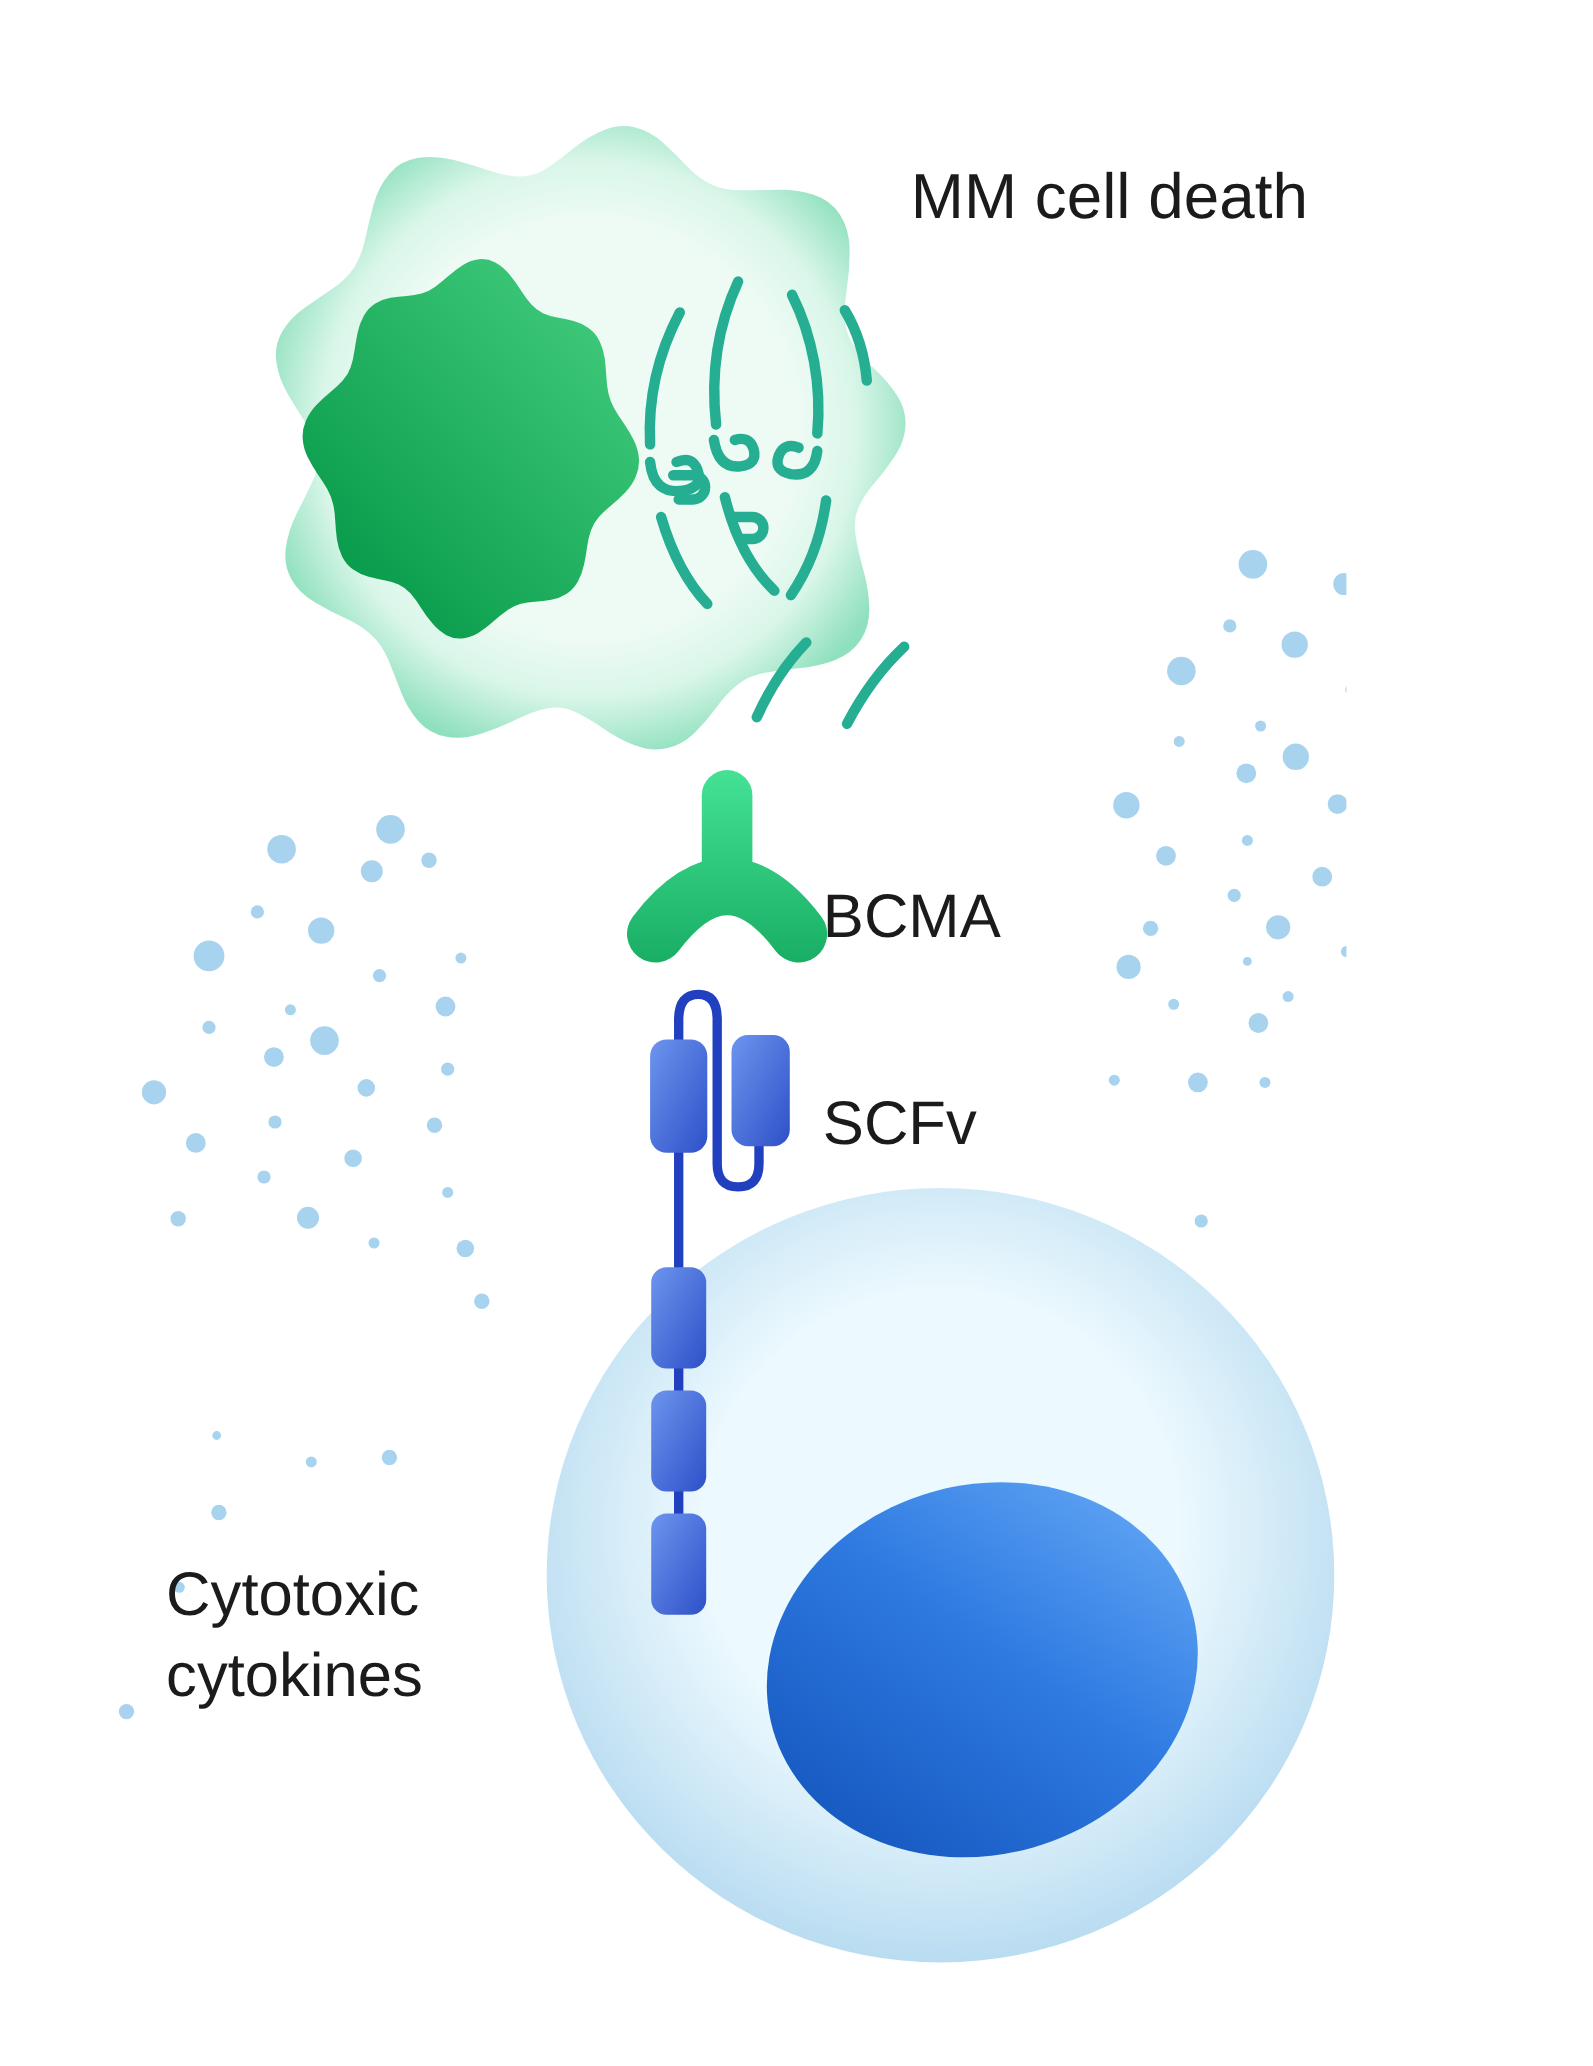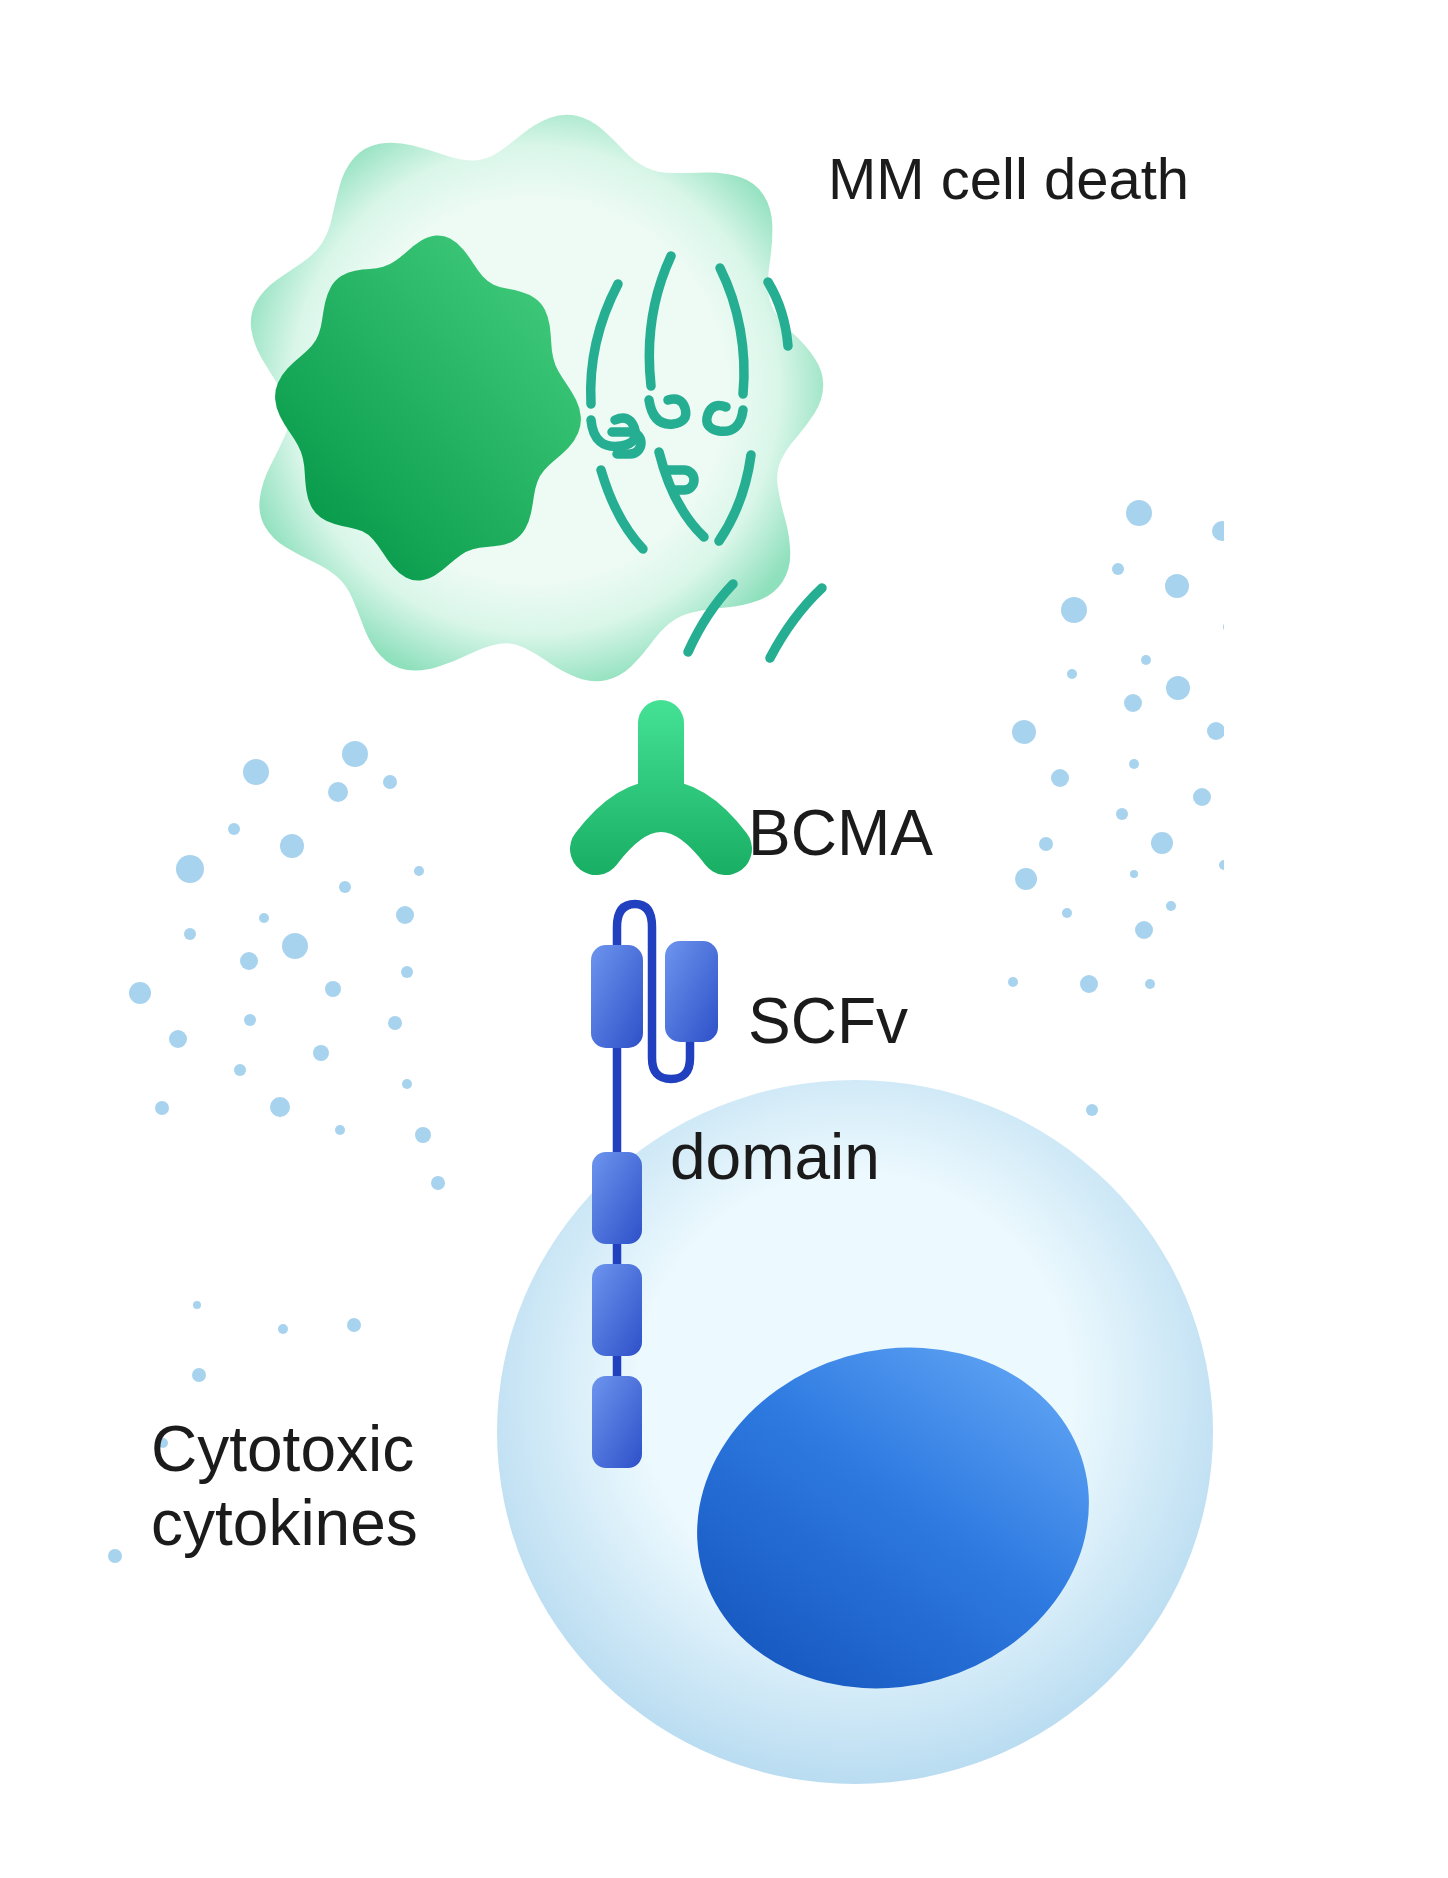--- a/index.html
+++ b/index.html
@@ -7,21 +7,21 @@
     position:relative;
     width:1224px;height:1878px;
     background:#ffffff;
     overflow:hidden;
     font-family:"Liberation Sans", sans-serif;
   }
   .stage svg{position:absolute;left:0;top:0;}
   .label{
     position:absolute;
     color:#1b1b1b;
-    font-size:64px;
+    font-size:56px;
     line-height:74px;
     letter-spacing:0px;
     white-space:nowrap;
   }
   .label.big{font-size:58px;}
 </style>
 </head>
 <body>
 
 <div class="stage">
@@ -177,21 +177,20 @@
     </g>
   </svg>
 
   <div class="label big" style="left:828px;top:142px;">MM cell death</div>
 
   <div class="label" style="left:748px;top:796px;">BCMA</div>
 
   <div class="label" style="left:748px;top:984px;text-align:right;">SCFv</div>
 
   <div class="label" style="left:670px;top:1120px;">
-    <div>domain</div>
   </div>
 
   <div class="label" style="left:110px;top:1412px;margin-left:41px;">
     <div>Cytotoxic</div>
     <div>cytokines</div>
   </div>
 
 </div>
 
 </body></html>

